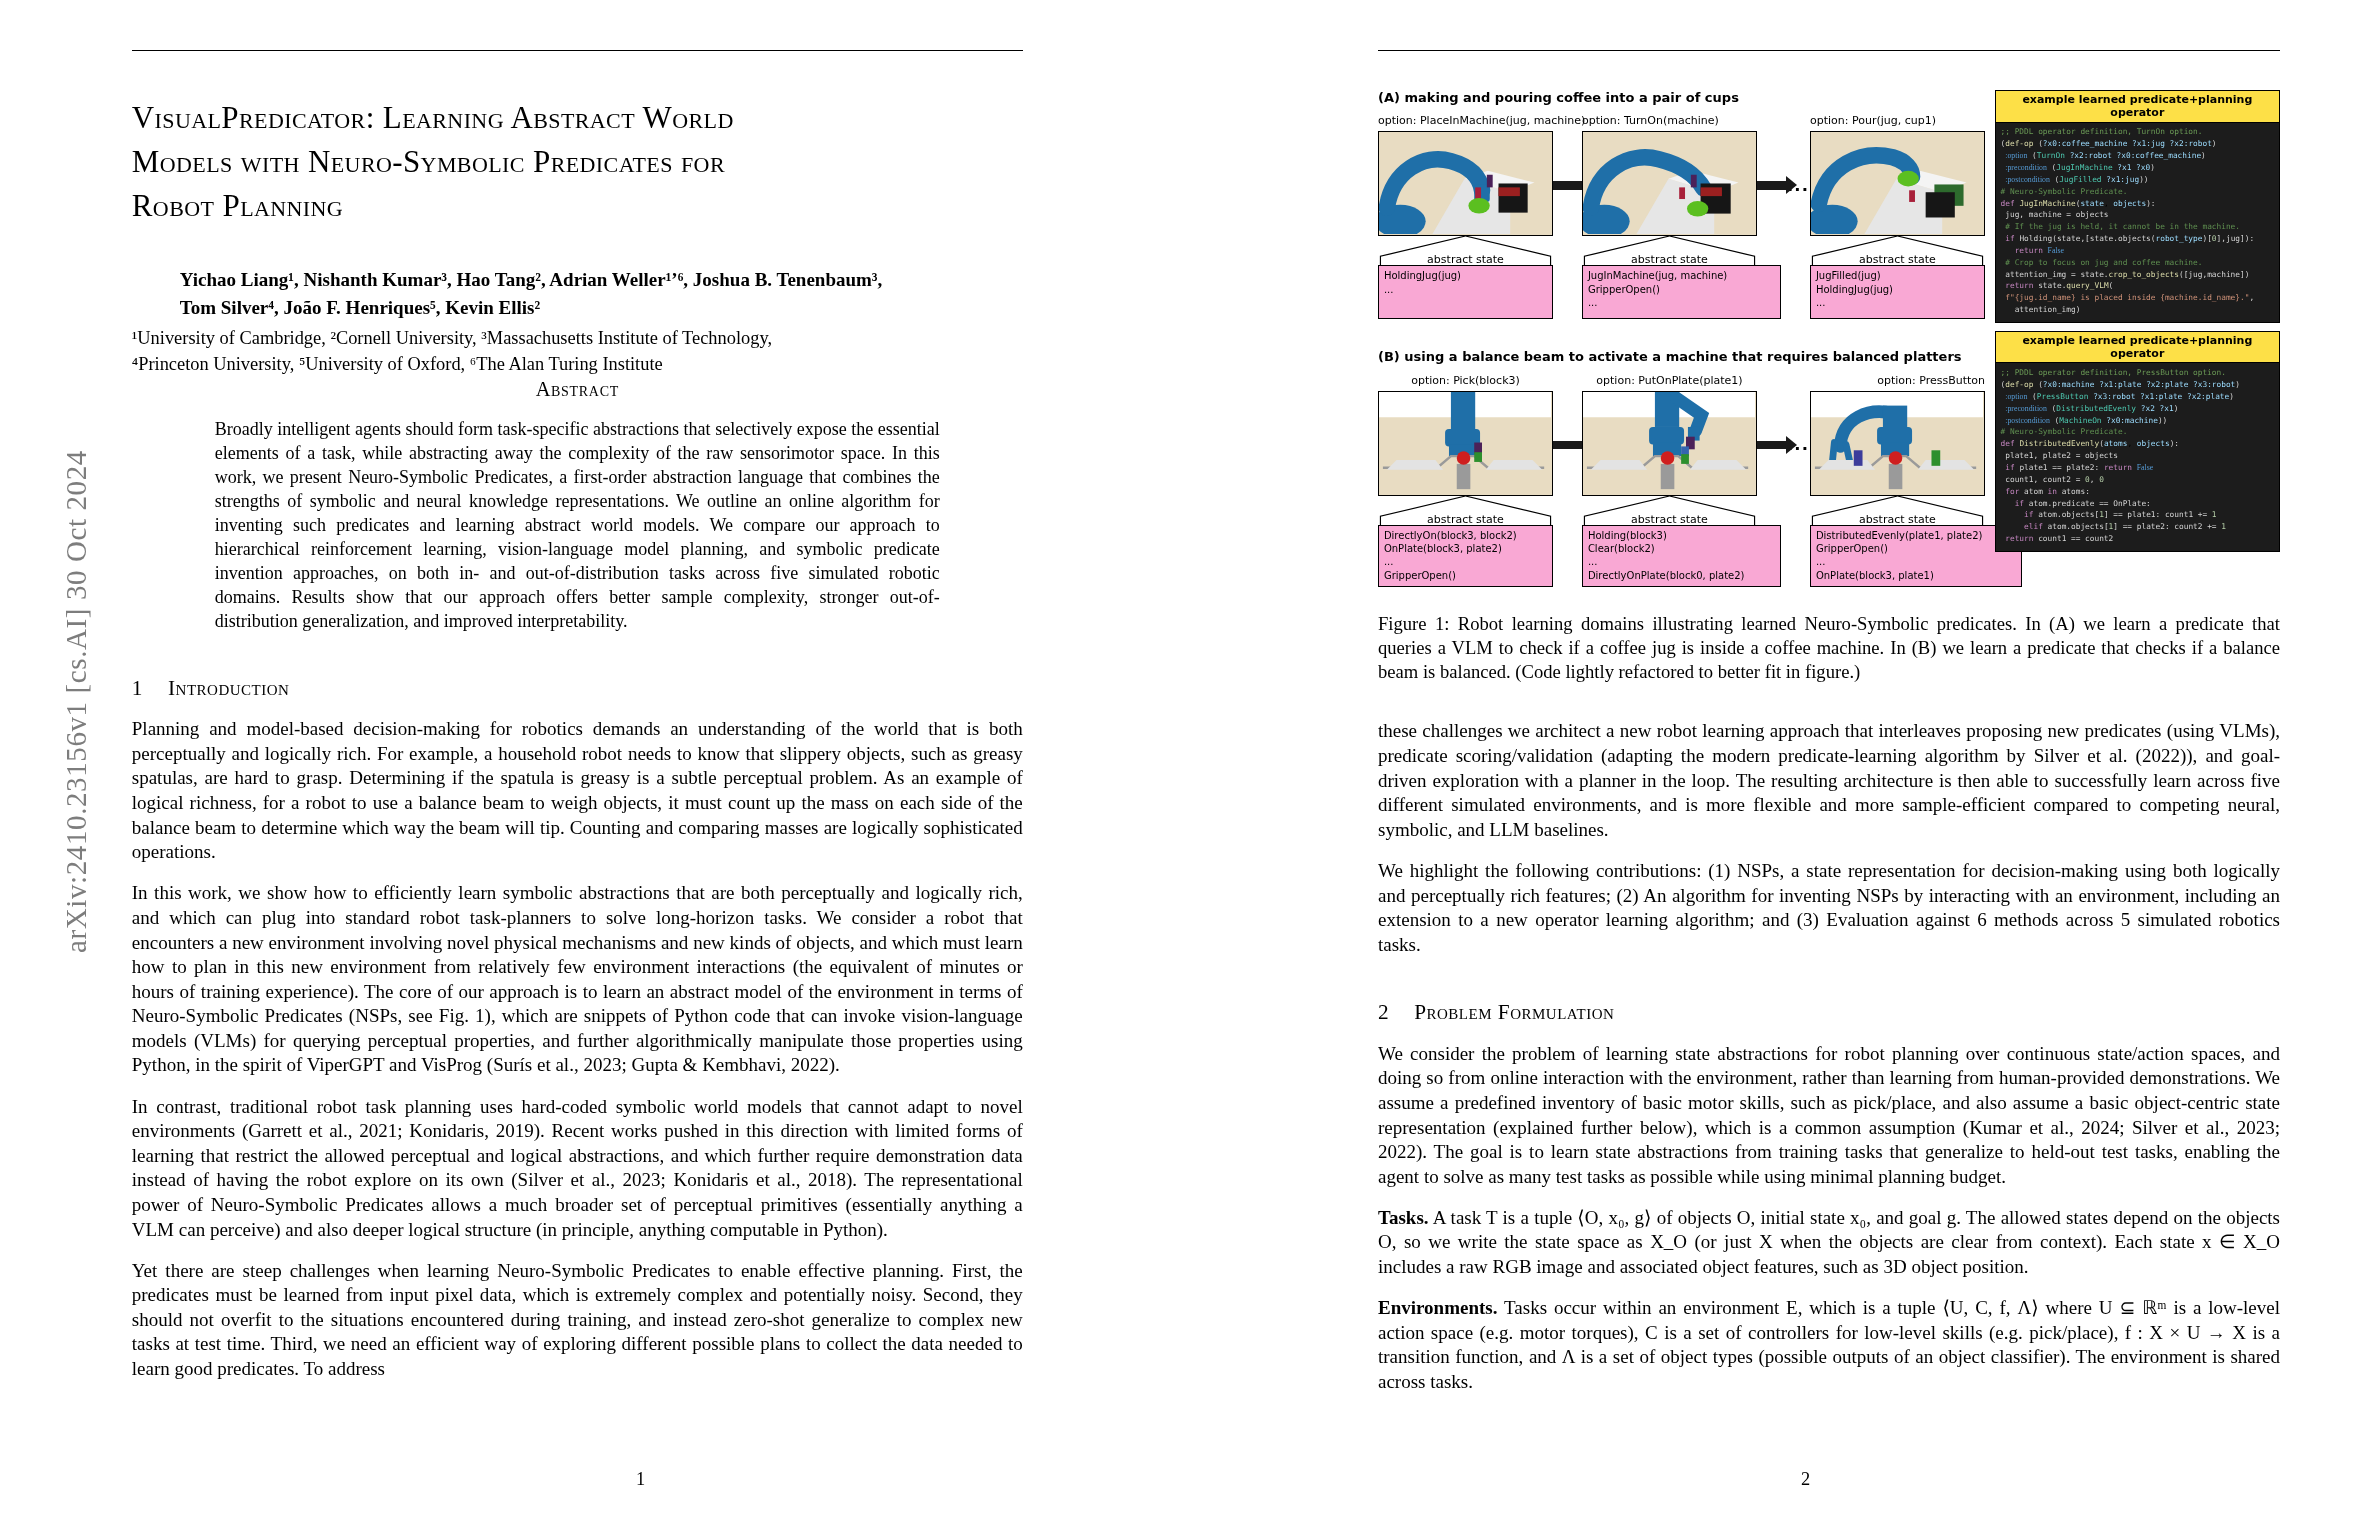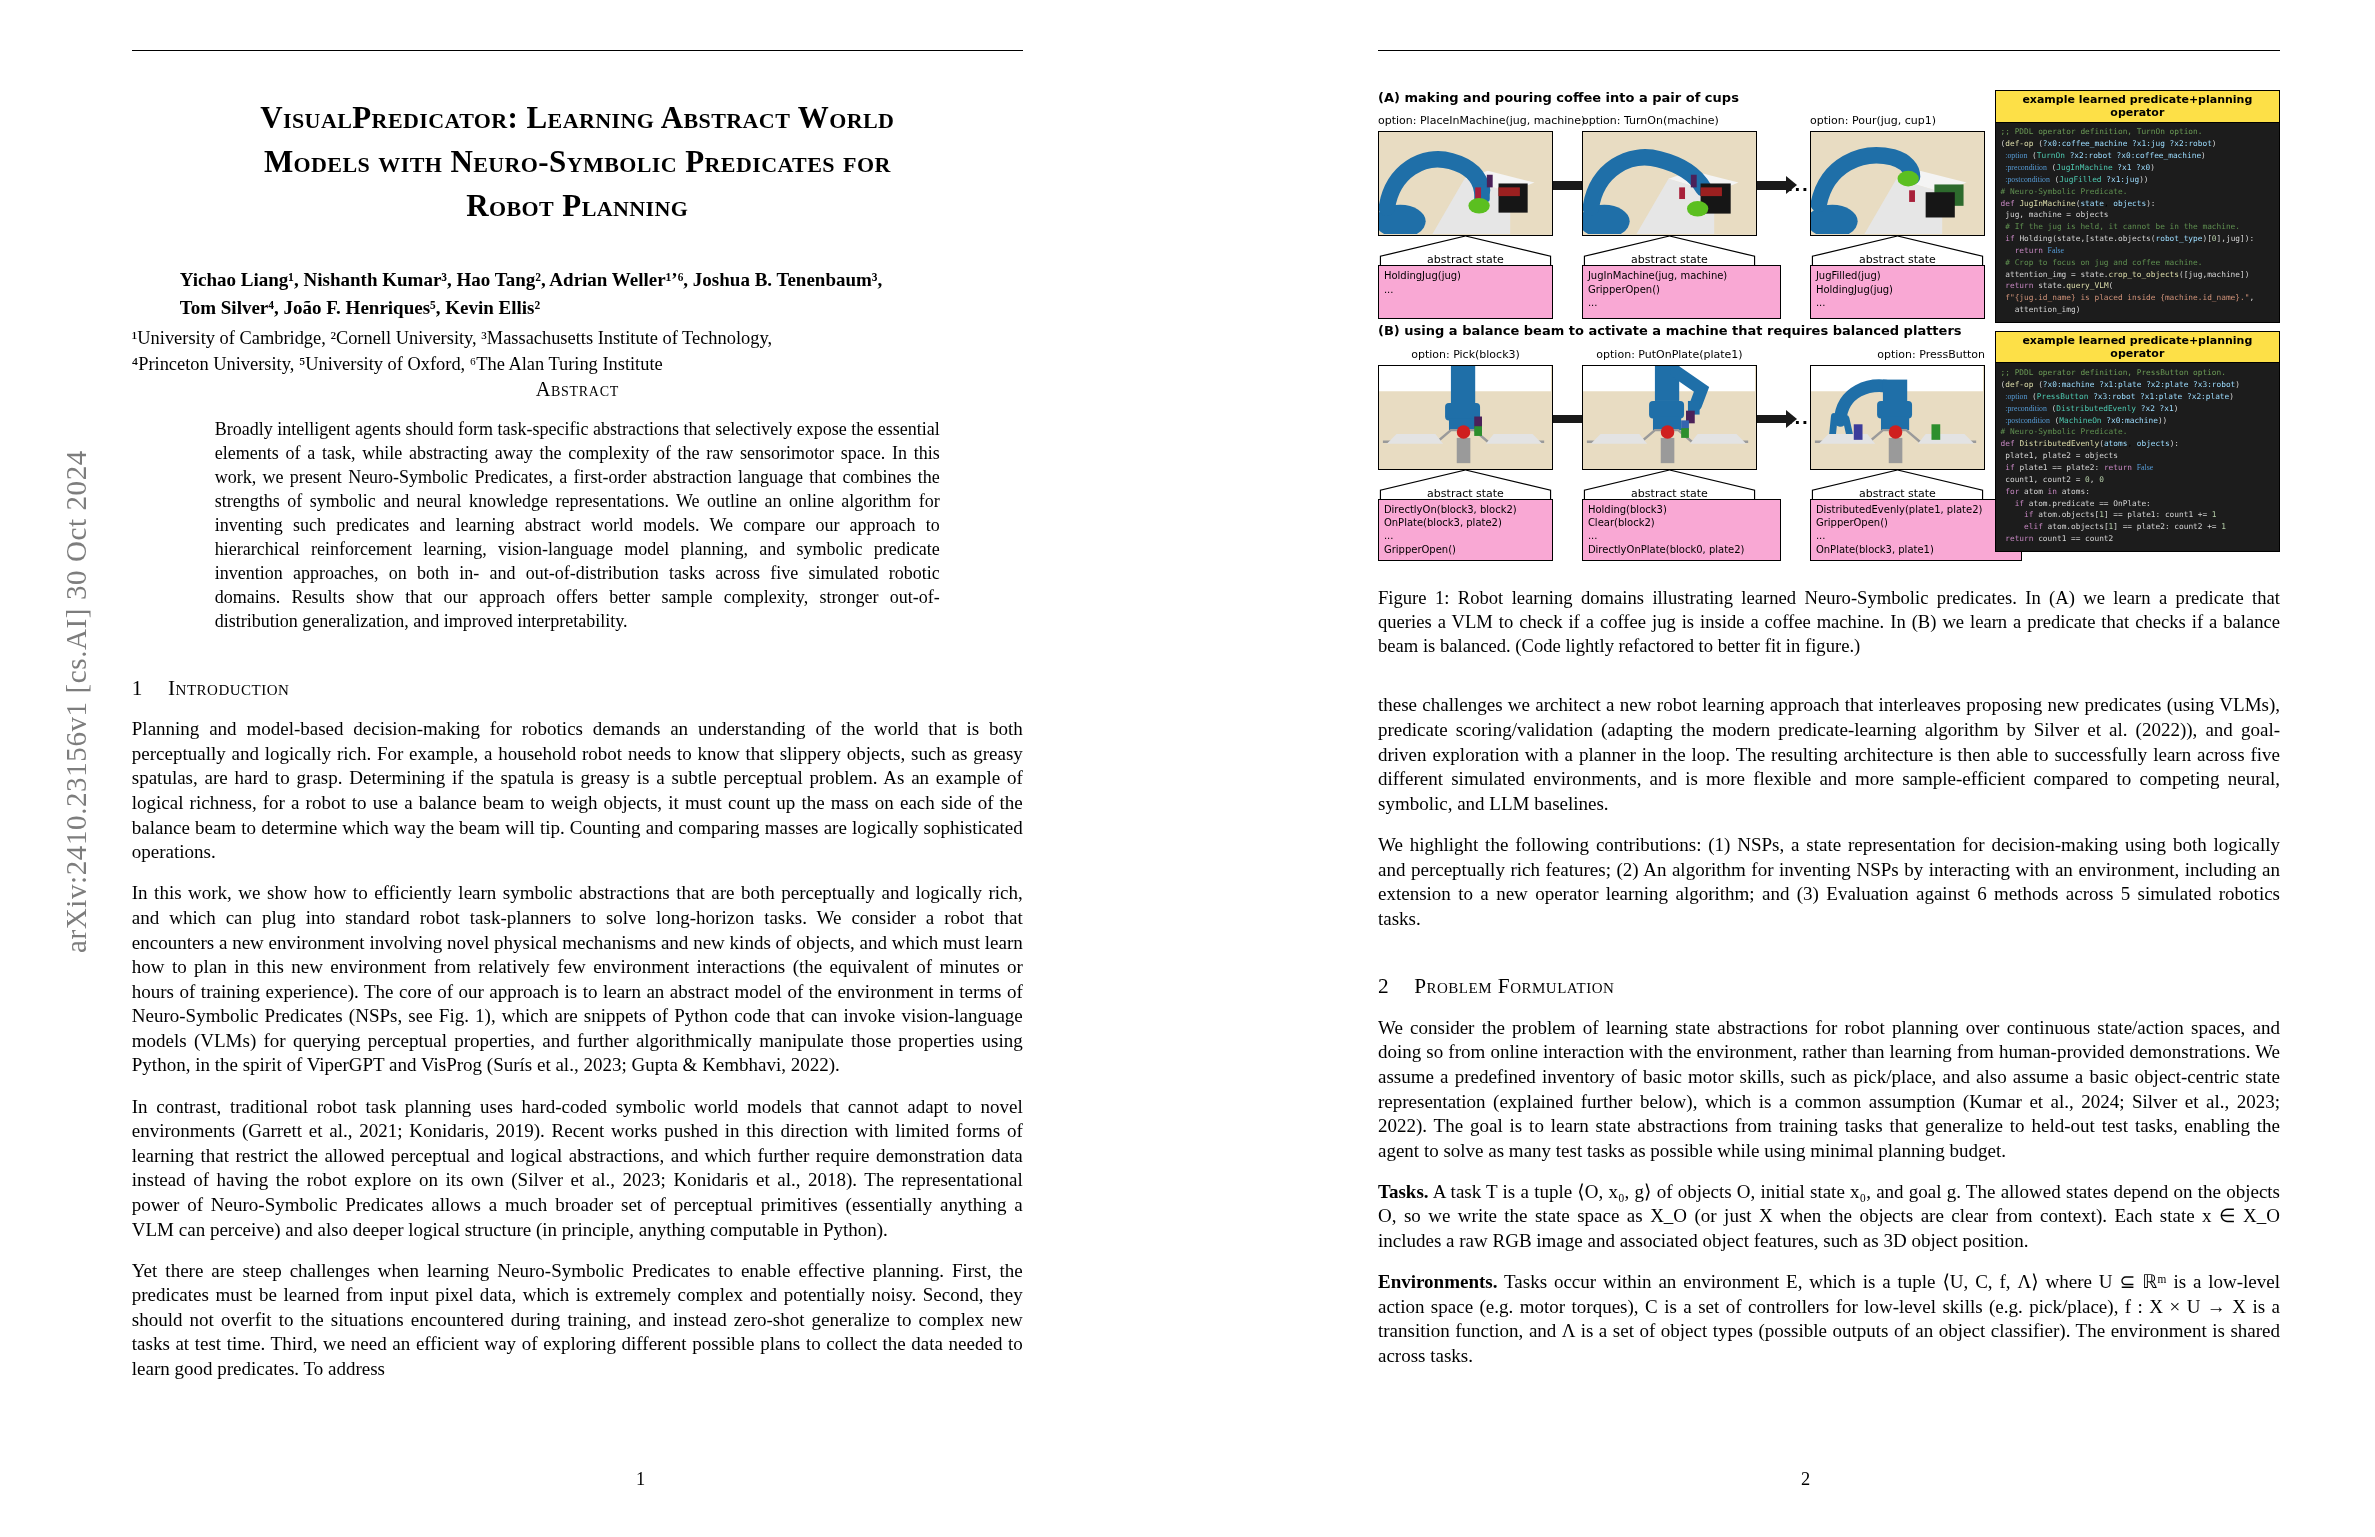--- a/index.html
+++ b/index.html
@@ -62,22 +62,21 @@
   .page-right .col { left: 87px; width: 902px; }
 
   
   .title {
     font-size: 31px;
     line-height: 1.42;
     font-variant: small-caps;
     letter-spacing: 0.4px;
     margin: 13.6px 0 0 0;
     padding: 0;
-    font-weight: bold;
-    text-align: center;
+    font-weight: normal;
   }
   
   .authors {
     margin-top: 38px;
     font-size: 19px;
     font-weight: bold;
     line-height: 1.48;
     margin-left: 48px;
   }
   .affils {
@@ -398,21 +397,21 @@
                 </div>
                 <div class="state-box">
                   <div>JugFilled(jug)</div>
                   <div>HoldingJug(jug)</div>
                   <div>...</div>
                 </div>
               </div>
 
             </div>
 
-            <div class="panel-title" style="margin-top:4px;">(B) using a balance beam to activate a machine that requires balanced platters</div>
+            <div class="panel-title" style="margin-top:30px;">(B) using a balance beam to activate a machine that requires balanced platters</div>
             <div class="strip">
 
               <div class="cell">
                 <div class="opt-label c">option: Pick(block3)</div>
                 <div class="scene">
                   <svg width="172" height="102" viewBox="0 0 177 105">
                     <rect x="0" y="0" width="177" height="105" fill="#fff"></rect>
                     <rect x="0" y="26" width="177" height="79" fill="#e8dcc2"></rect>
                     <rect x="74" y="0" width="25" height="40" fill="#1f6fa8"></rect>
                     <rect x="68" y="38" width="36" height="18" rx="4" fill="#1f6fa8"></rect>

